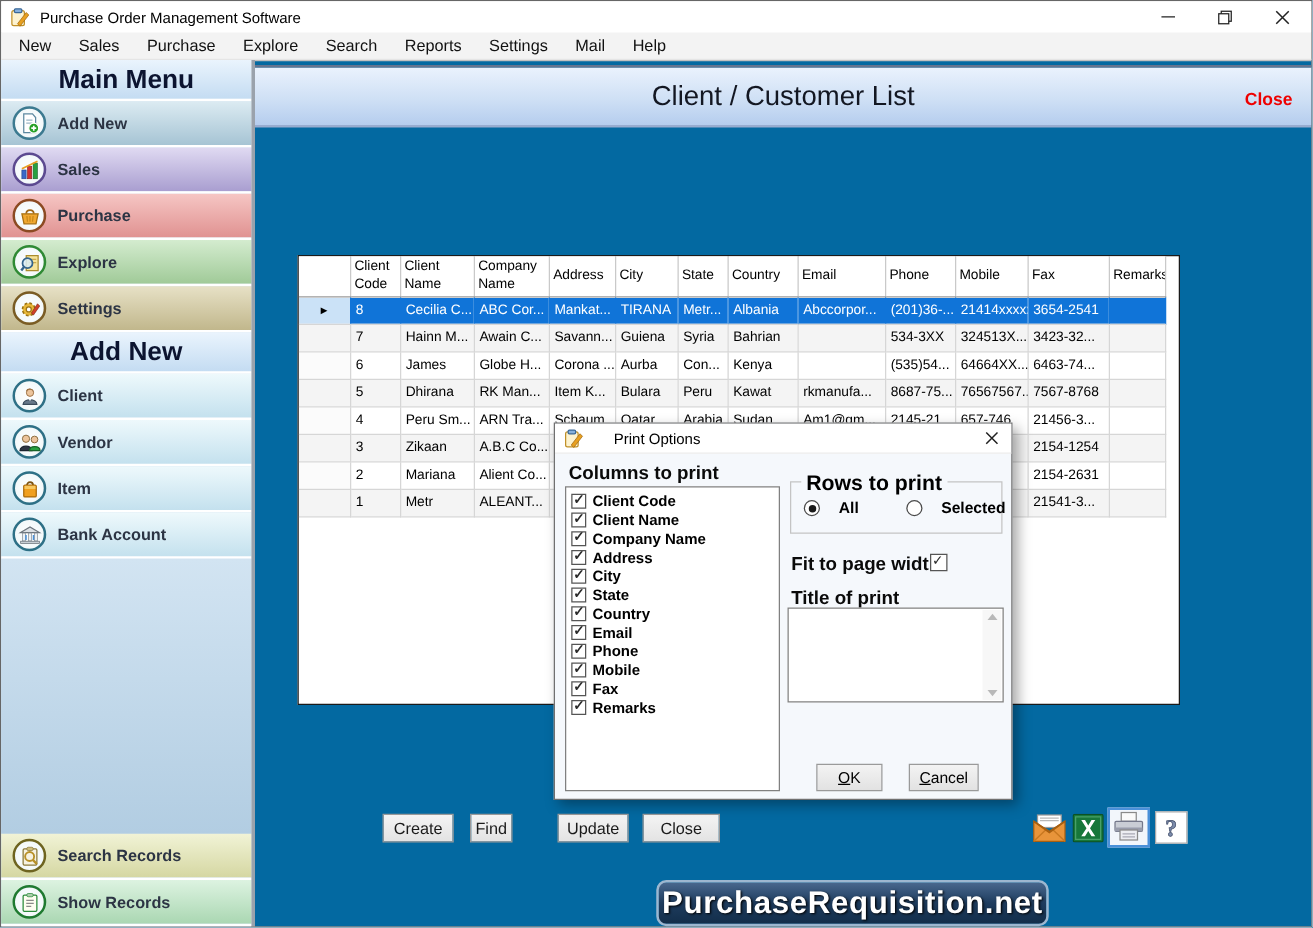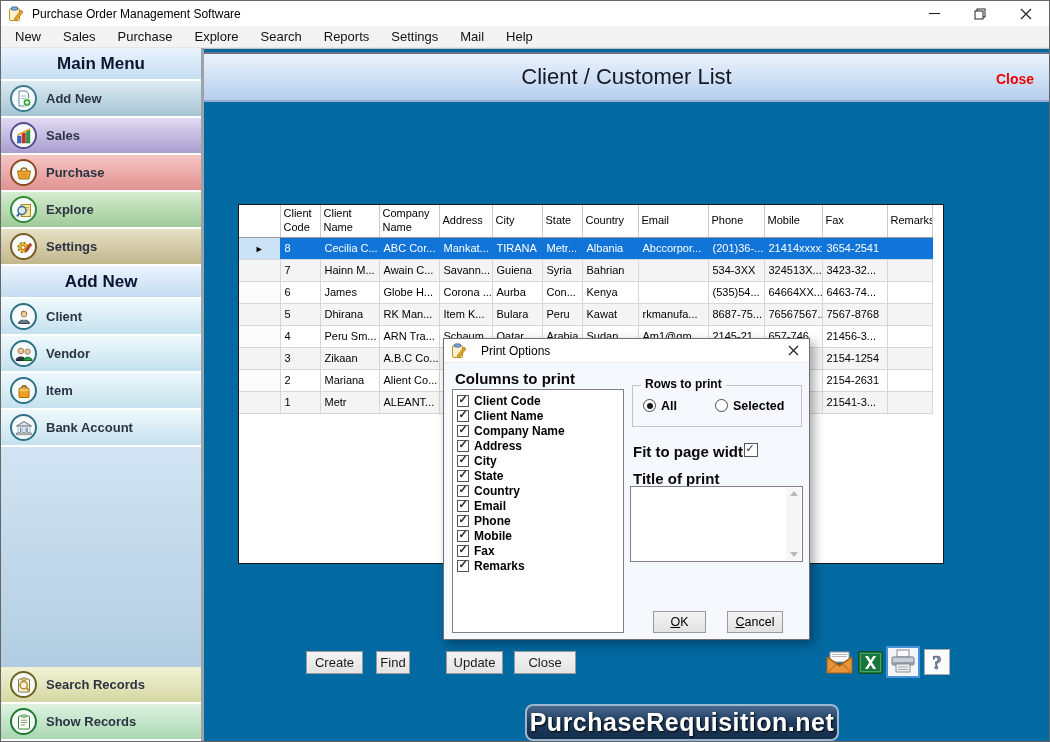--- a/index.html
+++ b/index.html
@@ -17,21 +17,21 @@
 
   
   .menubar { height:22px; background:#f3f3f3; display:flex; align-items:center; padding-left:3px; flex:none; border-bottom:1px solid #e5e5e5; }
   .menu-item { padding:2px 11px; font-size:13px; color:#111; cursor:default; }
 
   
   .content { flex:1; display:flex; min-height:0; }
 
   
   .sidebar { width:203px; flex:none; display:flex; flex-direction:column; border-right:3px solid #9aa2ac; background:linear-gradient(#d8e8f4,#b6d0e6); }
-  .side-header { height:33px; flex:none; display:flex; align-items:center; justify-content:center; font-size:17px; font-weight:bold; color:#0c1430; background:linear-gradient(#eaf4fd,#c4dcf2); border-bottom:2px solid #fff; }
+  .side-header { height:33px; flex:none; display:flex; align-items:center; justify-content:center; font-size:21px; font-weight:bold; color:#0c1430; background:linear-gradient(#eaf4fd,#c4dcf2); border-bottom:2px solid #fff; }
   .side-item { height:37px; flex:none; display:flex; align-items:center; gap:9px; padding-left:9px; border-bottom:2px solid #fff; font-weight:bold; font-size:13px; color:#2c3444; cursor:pointer; }
   .icon-circle { width:27px; height:27px; border-radius:50%; background:radial-gradient(#ffffff,#eef6f8); border:2px solid #3c7a90; display:flex; align-items:center; justify-content:center; flex:none; }
   .t-addnew   { background:linear-gradient(#dcebf2,#a6c4d4); }
   .t-sales    { background:linear-gradient(#e0daf2,#a99ed0); } .t-sales .icon-circle{border-color:#5c4a90;}
   .t-purchase { background:linear-gradient(#f6c6c4,#e09291); } .t-purchase .icon-circle{border-color:#8c4a22;}
   .t-explore  { background:linear-gradient(#d4eccf,#a0ca98); } .t-explore .icon-circle{border-color:#2f8a34;}
   .t-settings { background:linear-gradient(#e7e1c6,#c1b78c); } .t-settings .icon-circle{border-color:#7a5c24;}
   .t-light    { background:linear-gradient(#eef9fc,#c4e1ee);text-align:center; } .t-light .icon-circle{border-color:#2e7086;}
   .t-search   { background:linear-gradient(#f1f3d6,#d5d7a2); } .t-search .icon-circle{border-color:#6e6420;}
   .t-show     { background:linear-gradient(#ddf3e1,#aad7b2); } .t-show .icon-circle{border-color:#1f7a30;}
@@ -60,32 +60,32 @@
   
   .tool { position:absolute; display:flex; align-items:center; justify-content:center; cursor:pointer; }
   .tool-print { width:34px; height:32px; border:2px solid #4a90d9; background:#f2f6fb; }
   .tool-help { width:26px; height:26px; border:1px solid #aaa; background:#fff; }
 
   
   .watermark { position:absolute; left:321px; top:655px; width:314px; height:37px; border-radius:8px; border:2px solid #9db7d0; background:linear-gradient(#49688e,#1e3c5e 50%,#132e4a); display:flex; align-items:center; justify-content:center; color:#fff; font-size:25px; font-weight:bold; letter-spacing:0.5px; text-shadow:1px 1px 2px #000; }
 
   
   .dialog { position:absolute; left:443px; top:338px; width:367px; height:302px; background:#f5f8fc; border:1px solid #707070; box-shadow:4px 4px 10px rgba(0,0,0,.35); z-index:50; }
-  .dlg-titlebar { height:24px; background:#fff; display:flex; align-items:center; padding-left:7px; gap:6px; border-bottom:1px solid #ececec; }
+  .dlg-titlebar { height:24px; background:#fff; display:flex; align-items:center; padding-left:7px; gap:16px; border-bottom:1px solid #ececec; }
   .dlg-title { font-size:12px; color:#000; }
   .dlg-close { margin-left:auto; width:32px; height:100%; display:flex; align-items:center; justify-content:center; cursor:pointer; }
   .dlg-label { position:absolute; font-size:15px; font-weight:bold; color:#0a0a0a; }
   .listbox { position:absolute; left:8px; top:50px; width:172px; height:244px; background:#fff; border:1px solid #808080; padding:3px 0 0 4px; overflow:hidden; }
   .chk-row { display:flex; align-items:center; gap:5px; height:15px; font-size:12px; font-weight:bold; color:#000; }
   .chk { width:12px; height:12px; border:1px solid #555; background:#fff; flex:none; position:relative; }
   .chk.checked::after { content:"\2713"; position:absolute; left:0.5px; top:-2.5px; font-size:11px; color:#2b2b2b; }
   .groupbox { position:absolute; left:188px; top:46px; width:170px; height:42px; border:1px solid #c4c4c4; }
-  .groupbox-label { position:absolute; left:8px; top:-9px; background:#f5f8fc; padding:0 4px; font-size:12px; font-weight:bold; }
+  .groupbox-label { position:absolute; left:8px; top:-9px; background:#f5f8fc; padding:0 4px; font-size:17px; font-weight:bold; }
   .radio-row { position:absolute; left:10px; top:13px; display:flex; gap:38px; }
-  .radio-item { display:flex; align-items:flex-start; gap:5px; font-size:12.5px; font-weight:bold; }
+  .radio-item { display:flex; align-items:flex-end; gap:15px; font-size:12.5px; font-weight:bold; }
   .radio { width:13px; height:13px; border-radius:50%; border:1px solid #4a4a4a; background:#fff; position:relative; flex:none; }
   .radio.on::after { content:""; position:absolute; left:2.5px; top:2.5px; width:6px; height:6px; border-radius:50%; background:#1a1a1a; }
   .titlebox { position:absolute; left:186px; top:147px; width:173px; height:76px; background:#fff; border:1px solid #808080; }
   .tb-scroll { position:absolute; right:1px; top:1px; bottom:1px; width:15px; background:#f7f7f7; display:flex; flex-direction:column; justify-content:space-between; align-items:center; padding:3px 0; }
   .tri-up { width:0; height:0; border-left:4px solid transparent; border-right:4px solid transparent; border-bottom:5px solid #b8b8b8; }
   .tri-dn { width:0; height:0; border-left:4px solid transparent; border-right:4px solid transparent; border-top:5px solid #b8b8b8; }
   .dlg-btn { position:absolute; height:22px; background:linear-gradient(#f3f3f3,#e2e2e2); border:1px solid #9a9a9a; font-size:12.5px; display:flex; align-items:center; justify-content:center; cursor:pointer; }
 </style>
 </head>
 <body>

